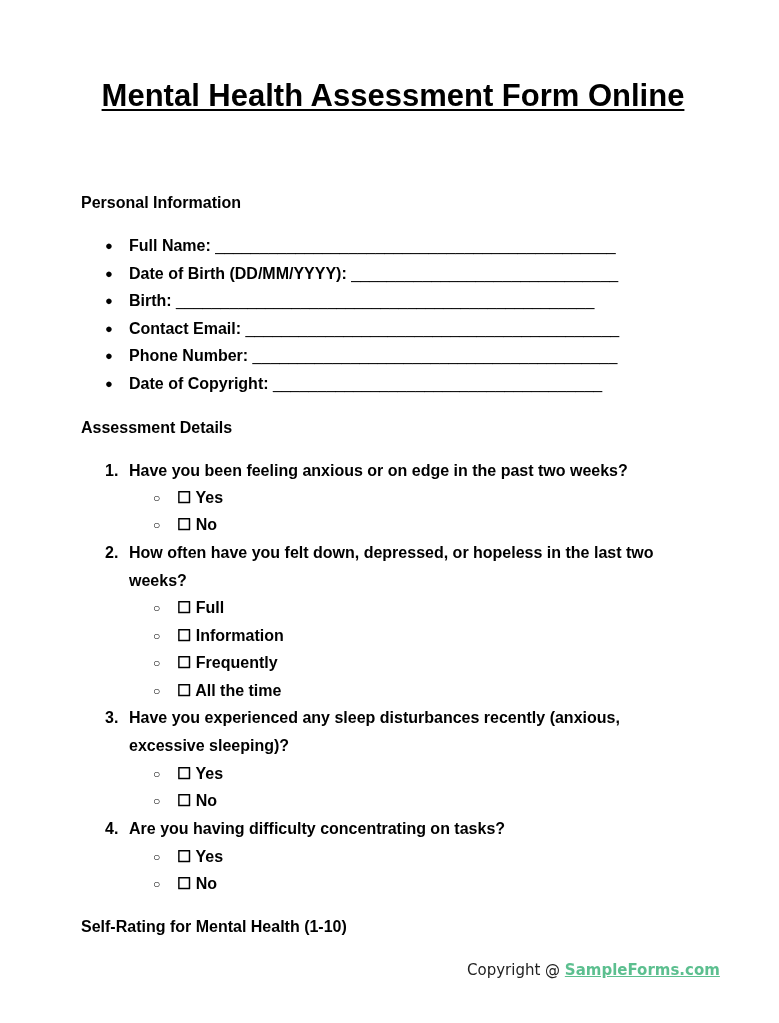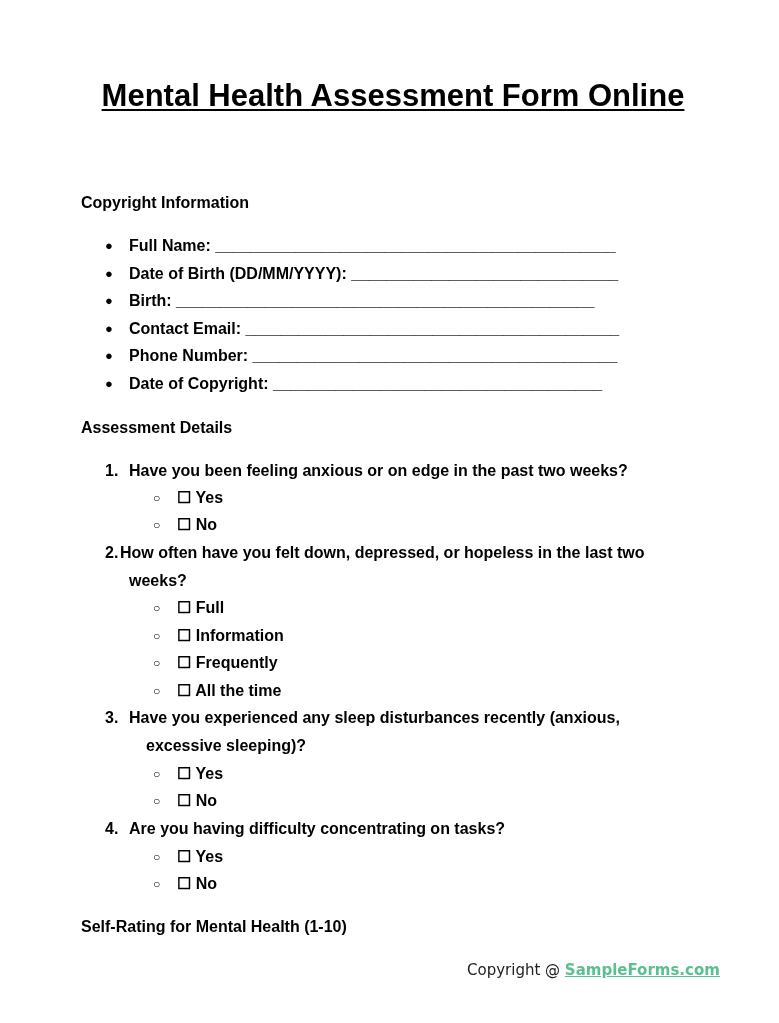--- a/index.html
+++ b/index.html
@@ -6,31 +6,31 @@
     body { width: 779px; height: 1023px; position: relative; overflow: hidden;
            font-family: "Liberation Sans", sans-serif; color: #000; }
     .title { position: absolute; left: 0; width: 786px; top: 78px; text-align: center;
              font-size: 31px; font-weight: bold; text-decoration: underline;
              text-decoration-thickness: 2px; text-underline-offset: 3px; margin: 0; }
     .section-heading { position: absolute; left: 81px; font-size: 16px; font-weight: bold; margin: 0; }
     .line { position: absolute; font-size: 16px; font-weight: bold; white-space: nowrap; line-height: 20px; }
     .bullet { position: absolute; left: 105px; font-size: 13px; line-height: 20px; }
     .num { position: absolute; left: 105px; font-size: 16px; font-weight: bold; line-height: 20px; }
     .circ { position: absolute; left: 153px; font-size: 12px; line-height: 20px; }
-    .blank { font-weight: bold; letter-spacing: 0; }
+    .blank { font-weight: normal; letter-spacing: 0; }
     .footer { position: absolute; left: 467px; top: 961px; font-size: 15px; color: #222;
               font-family: "DejaVu Sans", sans-serif; white-space: nowrap; text-align: center; }
     .footer a { color: #5cbf8f; font-weight: bold; text-decoration: underline; }
   </style>
 </head>
 <body>
 
 <h1 class="title">Mental Health Assessment Form Online</h1>
 
-<div class="section-heading" style="top:194px">Copyright Information</div>
+<div class="section-heading" style="top:194px">Personal Information</div>
 
 <div>
   <span class="bullet" style="top:236px">●</span>
   <div class="line" style="left:129px;top:236px">
     <span>Full Name:</span>
     <span class="blank">_____________________________________________</span>
   </div>
 
   <span class="bullet" style="top:264px">●</span>
   <div class="line" style="left:129px;top:264px">
@@ -72,21 +72,21 @@
   <span>☐</span>
   <span>Yes</span>
 </div>
 <span class="circ" style="top:515px">○</span>
 <div class="line" style="left:177px;top:515px">
   <span>☐</span>
   <span>No</span>
 </div>
 
 <span class="num" style="top:543px">2.</span>
-<div class="line" style="left:120px;top:543px">How often have you felt down, depressed, or hopeless in the last two</div>
+<div class="line" style="left:129px;top:543px">How often have you felt down, depressed, or hopeless in the last two</div>
 <div class="line" style="left:129px;top:571px">weeks?</div>
 <span class="circ" style="top:598px">○</span>
 <div class="line" style="left:177px;top:598px">
   <span>☐</span>
   <span>Full</span>
 </div>
 <span class="circ" style="top:626px">○</span>
 <div class="line" style="left:177px;top:626px">
   <span>☐</span>
   <span>Information</span>
@@ -97,21 +97,21 @@
   <span>Frequently</span>
 </div>
 <span class="circ" style="top:681px">○</span>
 <div class="line" style="left:177px;top:681px">
   <span>☐</span>
   <span>All the time</span>
 </div>
 
 <span class="num" style="top:708px">3.</span>
 <div class="line" style="left:129px;top:708px">Have you experienced any sleep disturbances recently (anxious,</div>
-<div class="line" style="left:146px;top:736px">excessive sleeping)?</div>
+<div class="line" style="left:129px;top:736px">excessive sleeping)?</div>
 <span class="circ" style="top:764px">○</span>
 <div class="line" style="left:177px;top:764px">
   <span>☐</span>
   <span>Yes</span>
 </div>
 <span class="circ" style="top:791px">○</span>
 <div class="line" style="left:177px;top:791px">
   <span>☐</span>
   <span>No</span>
 </div>

